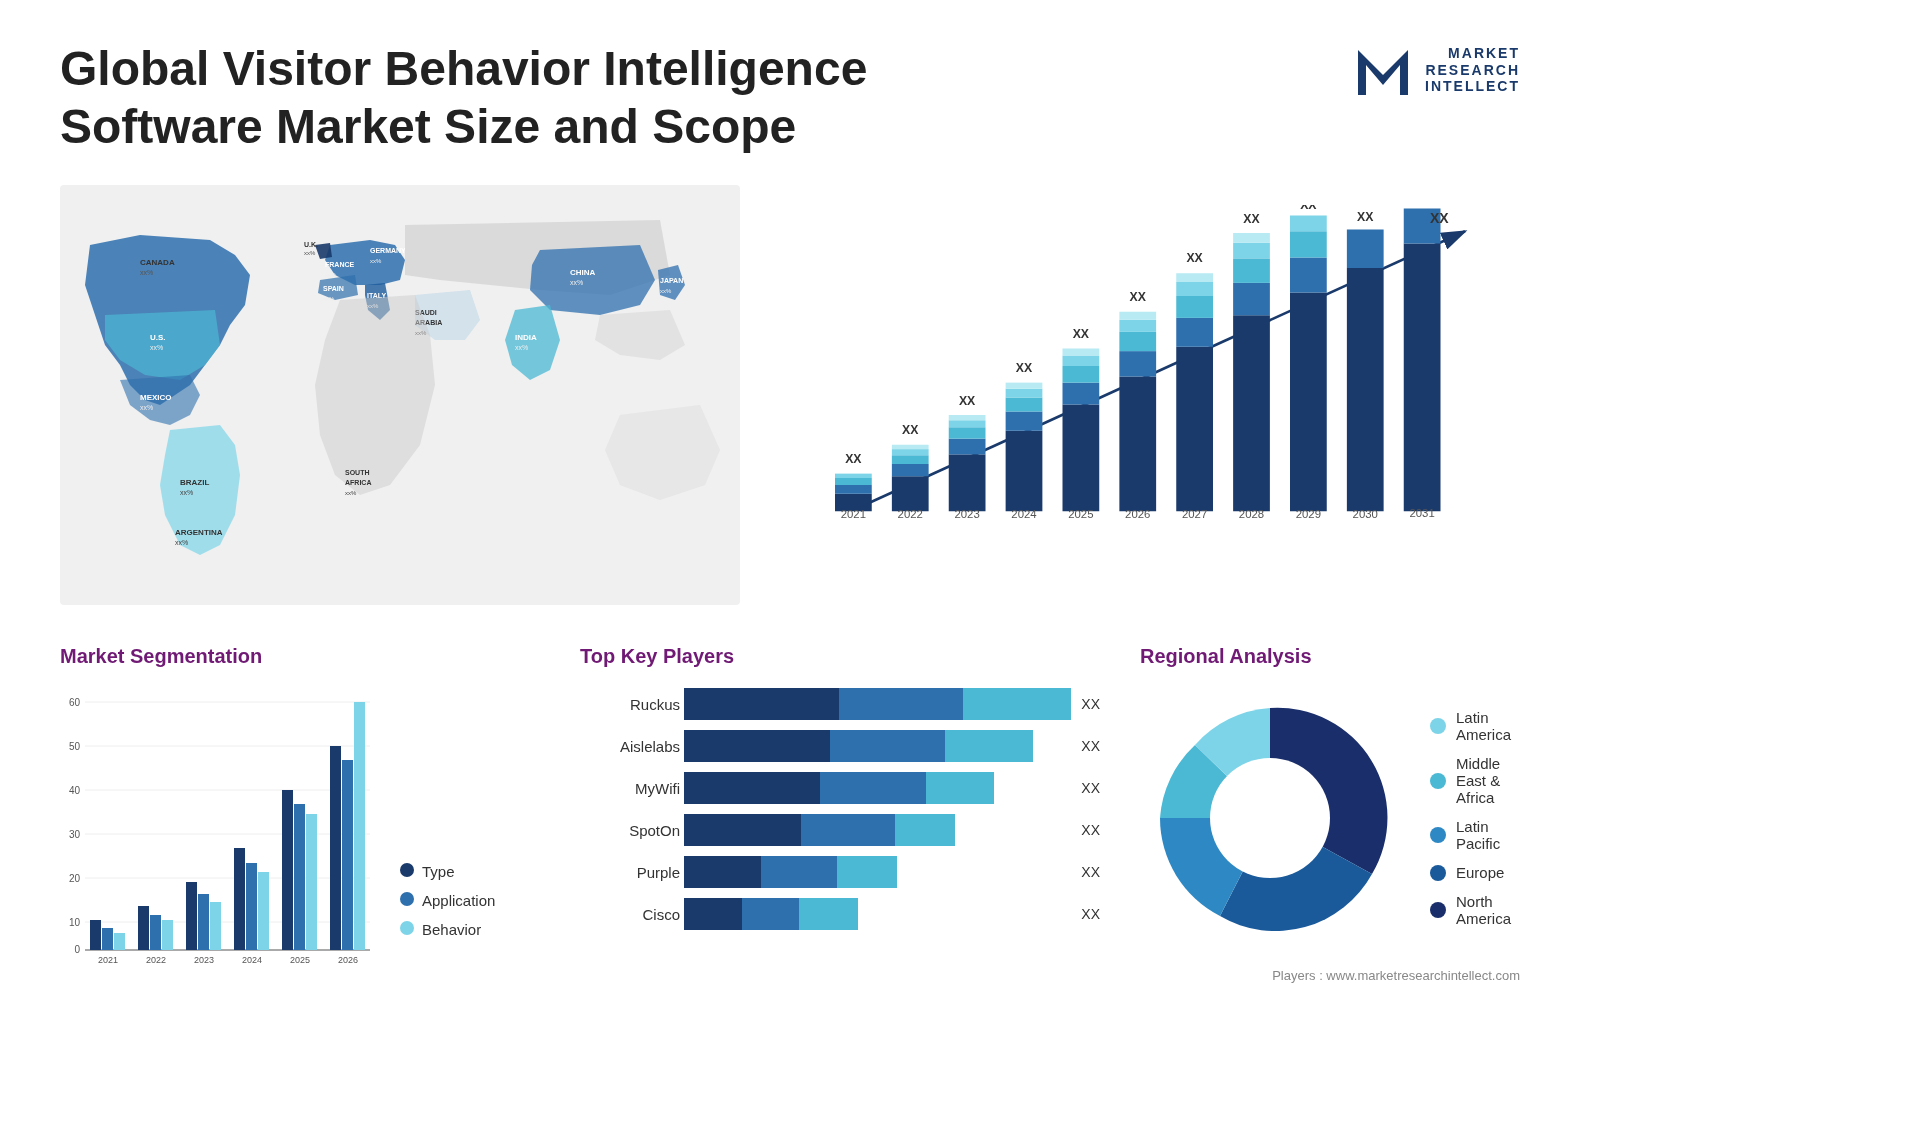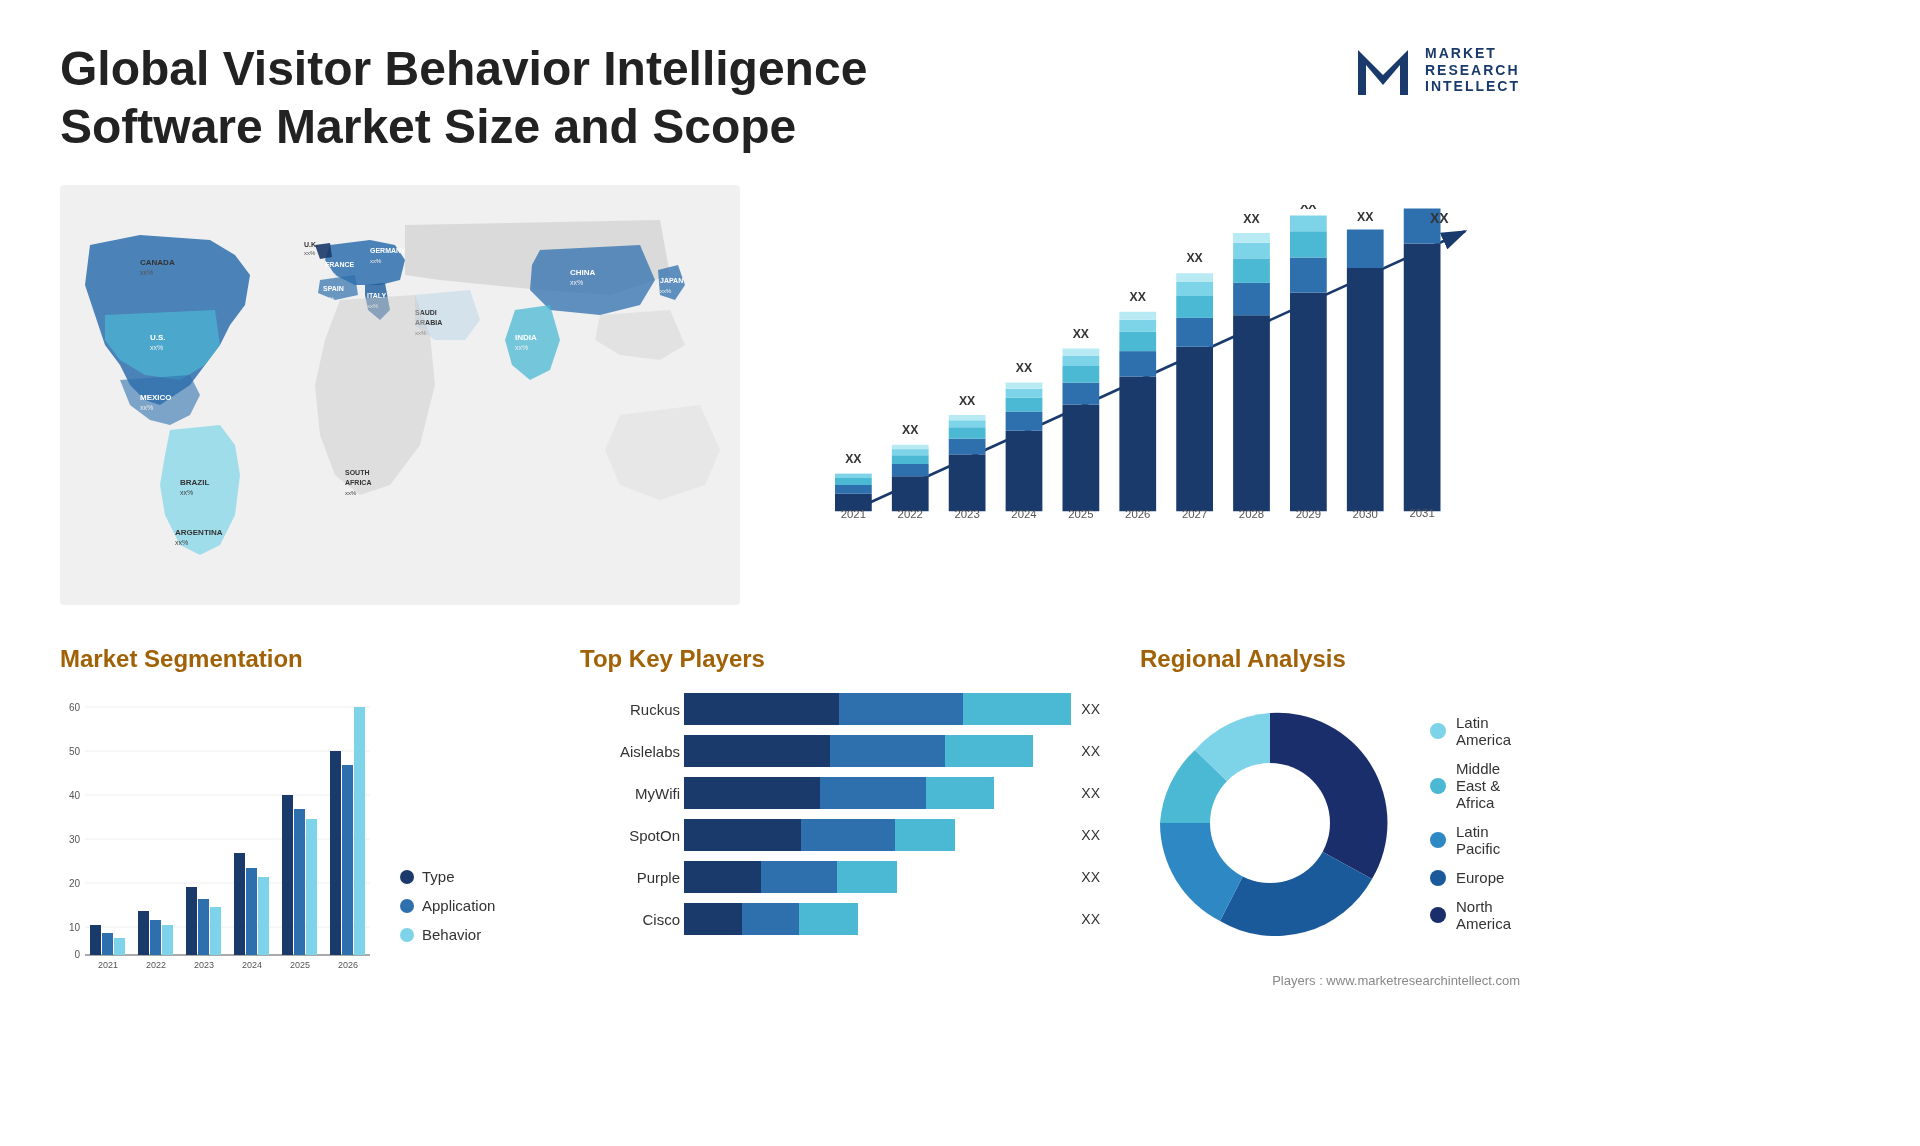--- a/index.html
+++ b/index.html
@@ -28,20 +28,21 @@
       font-size: 48px;
       font-weight: 700;
       color: #222;
       max-width: 900px;
       line-height: 1.2;
     }
     .logo-area {
       display: flex;
       flex-direction: column;
       align-items: flex-end;
+      text-align: right;
     }
     .logo-box {
       display: flex;
       align-items: center;
       gap: 12px;
     }
     .logo-m {
       width: 60px;
       height: 60px;
     }
@@ -88,39 +89,39 @@
       display: flex;
       gap: 40px;
       margin-top: 10px;
     }
 
     
     .seg-container {
       flex: 0 0 480px;
     }
     .section-title {
-      font-size: 24px;
+      font-size: 20px;
       font-weight: 700;
-      color: #a16207;
+      color: #701a75;
       margin-bottom: 20px;
     }
     .seg-content {
       display: flex;
       align-items: flex-end;
       gap: 20px;
     }
     .seg-legend {
       display: flex;
       flex-direction: column;
       gap: 12px;
       padding-bottom: 30px;
     }
     .legend-item {
       display: flex;
-      align-items: center;
+      align-items: flex-start;
       gap: 8px;
       font-size: 15px;
       color: #333;
     }
     .legend-dot {
       width: 14px;
       height: 14px;
       border-radius: 50%;
     }
 

